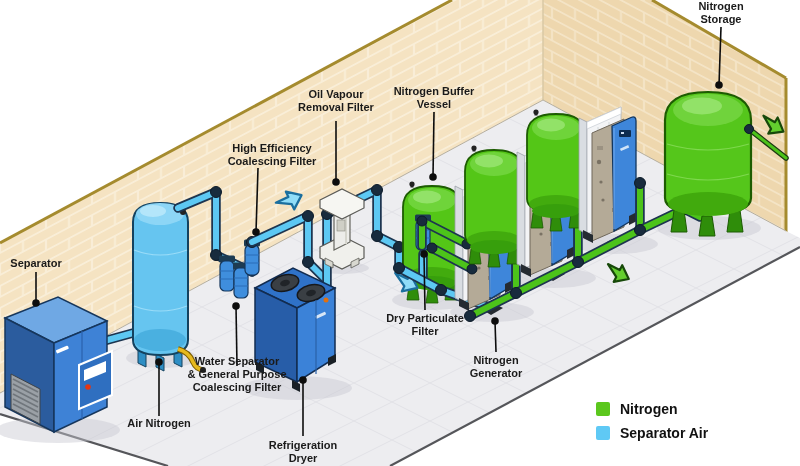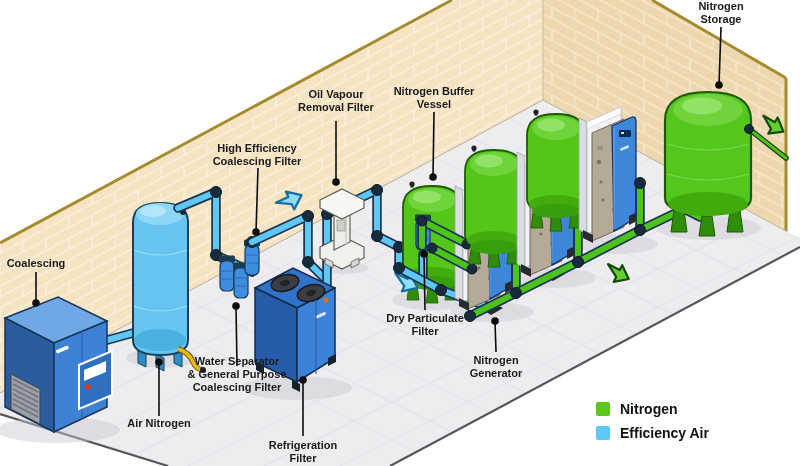--- a/index.html
+++ b/index.html
@@ -358,43 +358,43 @@
         <circle class="ldot" cx="433" cy="177" r="3.8"></circle>
     <line class="leader" x1="425" y1="310" x2="424" y2="254"></line>
         <circle class="ldot" cx="424" cy="254" r="3.8"></circle>
     <line class="leader" x1="496" y1="352" x2="495" y2="321"></line>
         <circle class="ldot" cx="495" cy="321" r="3.8"></circle>
     <line class="leader" x1="721" y1="27" x2="719" y2="85"></line>
         <circle class="ldot" cx="719" cy="85" r="3.8"></circle>
   </g>
 </svg>
 
-<div class="lbl" style="left:36px;top:257px">Coalescing</div>
+<div class="lbl" style="left:36px;top:257px">Separator</div>
 <div class="lbl" style="left:159px;top:417px">Air Nitrogen</div>
 <div class="lbl" style="left:237px;top:355px">Water Separator
 &amp; General Purpose
 Coalescing Filter</div>
-<div class="lbl" style="left:257px;top:142px">High Efficiency
+<div class="lbl" style="left:272px;top:142px">High Efficiency
 Coalescing Filter</div>
 <div class="lbl" style="left:336px;top:88px">Oil Vapour
 Removal Filter</div>
 <div class="lbl" style="left:303px;top:439px">Refrigeration
-Filter</div>
+Dryer</div>
 <div class="lbl" style="left:425px;top:312px">Dry Particulate
 Filter</div>
 <div class="lbl" style="left:434px;top:85px">Nitrogen Buffer
 Vessel</div>
 <div class="lbl" style="left:496px;top:354px">Nitrogen
 Generator</div>
 <div class="lbl" style="left:721px;top:0px">Nitrogen
 Storage</div>
 
 <div class="legend">
   <div class="legend-row">
     <span class="swatch" style="background: rgb(91, 199, 29);"></span>
     <span class="legend-label">Nitrogen</span>
   </div>
   <div class="legend-row">
     <span class="swatch" style="background: rgb(95, 201, 245);"></span>
-    <span class="legend-label">Efficiency Air</span>
+    <span class="legend-label">Separator Air</span>
   </div>
 </div>
 </div>
 
 </body></html>

